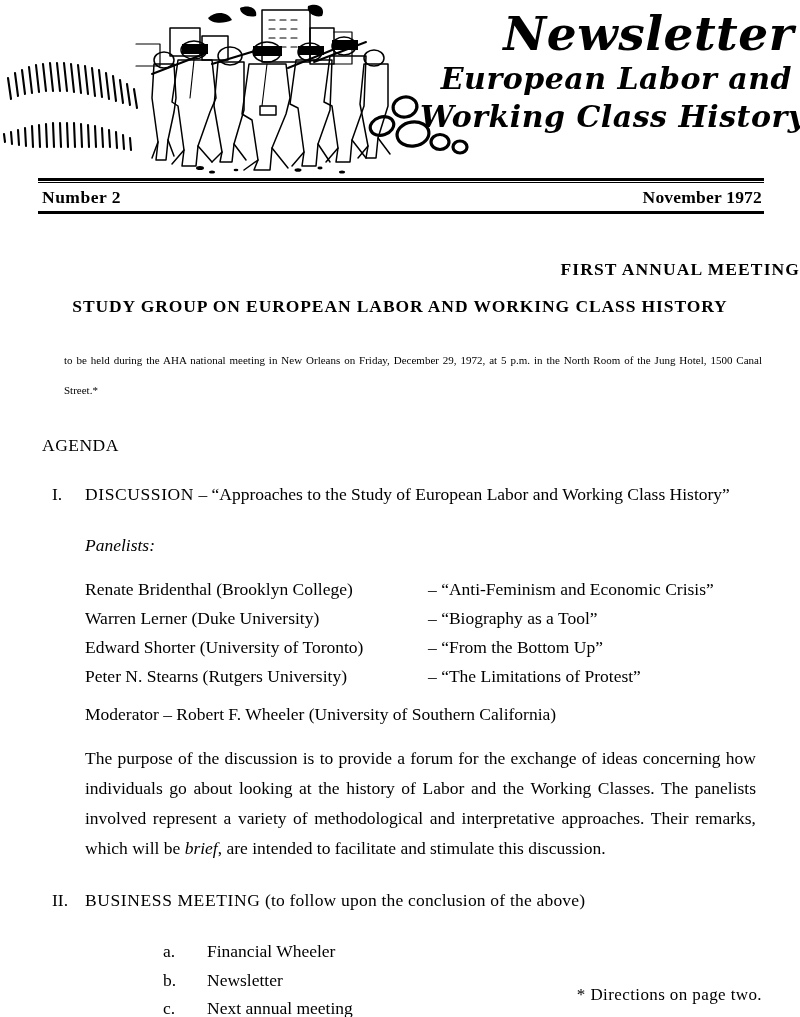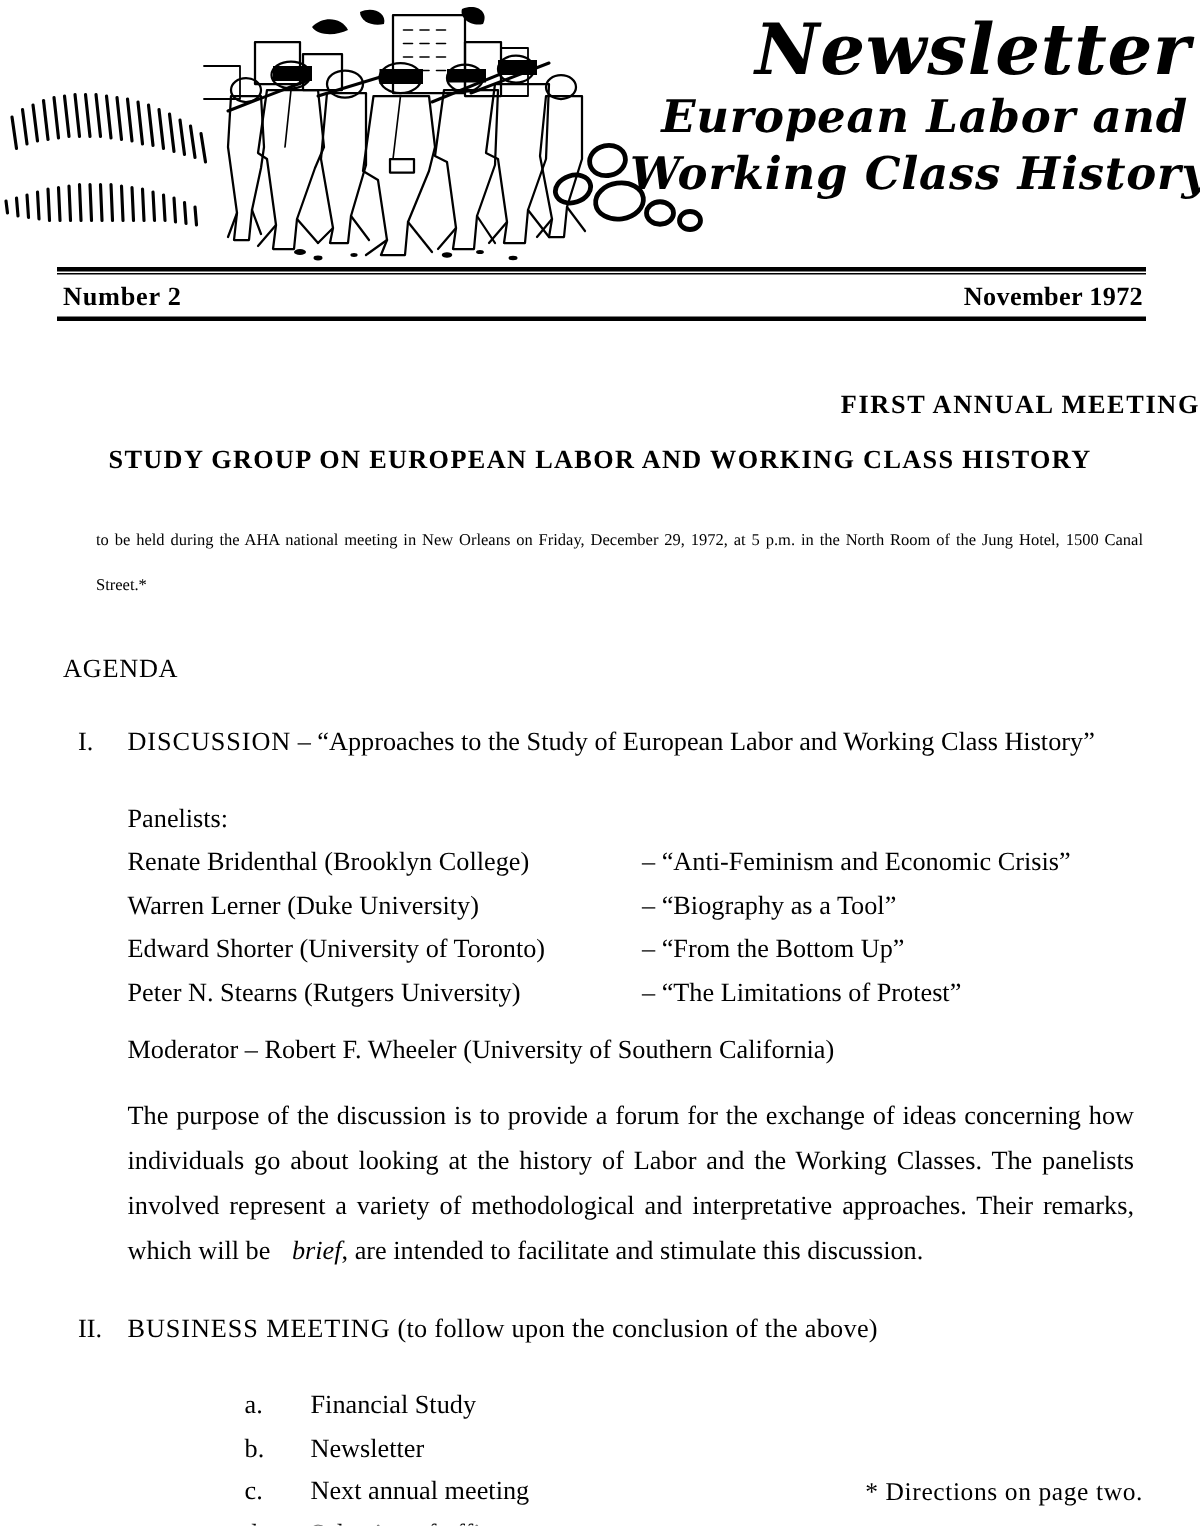--- a/index.html
+++ b/index.html
@@ -153,40 +153,40 @@
     margin-right: 6px;
   }
   .section-title { letter-spacing: 0.6px; }
   .section-note  { letter-spacing: 0.2px; }
 
   #panelists-block {
     margin-top: 24px;
     font-size: 17.5px;
     line-height: 29px;
   }
-  #panelists-label { margin-bottom: 0; }
+  #panelists-label { margin-bottom: 15px; font-style: italic; }
 
   .panelist-row {
     display: flex;
     white-space: nowrap;
   }
   .panelist-name  { width: 343px; flex: none; }
   .panelist-topic { flex: none; text-align: center; }
 
   #moderator { margin-top: 9px; }
 
   #purpose {
     margin-top: 14px;
     margin-right: 38px;
     font-size: 17.5px;
     line-height: 30px;
     text-align: justify;
     text-justify: inter-word;
   }
-  #purpose i { font-style: italic; margin-left: 10px; }
+  #purpose i { font-style: italic; }
 
   
   #business-list {
     margin-top: 24px;
     font-size: 17.5px;
     line-height: 28.5px;
   }
   .business-item {
     position: relative;
     padding-left: 122px;
@@ -412,21 +412,21 @@
   </div>
 
   <div class="section">
     <span class="section-marker">II.</span>
     <div class="section-body">
       <span class="section-title">BUSINESS  MEETING</span><span class="section-note">  (to follow upon the conclusion of the above)</span>
 
       <div id="business-list">
         <div class="business-item">
           <span class="business-marker">a.</span>
-          <span>Financial Study</span>
+          <span>Financial Wheeler</span>
         </div>
         <div class="business-item">
           <span class="business-marker">b.</span>
           <span>Newsletter</span>
         </div>
         <div class="business-item">
           <span class="business-marker">c.</span>
           <span>Next annual meeting</span>
         </div>
         <div class="business-item">

